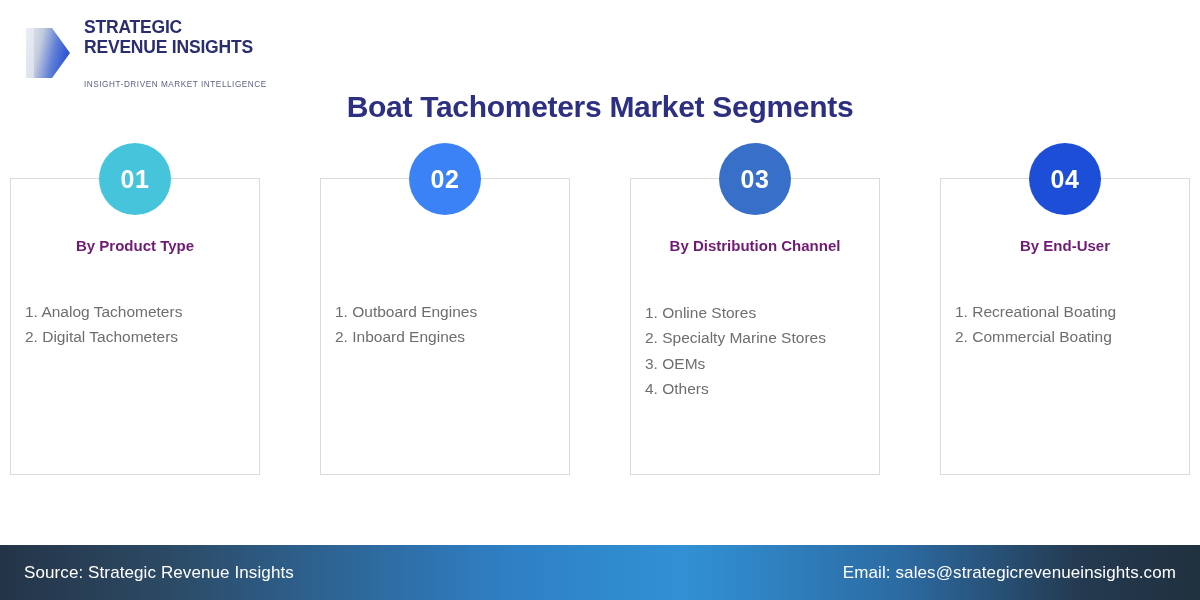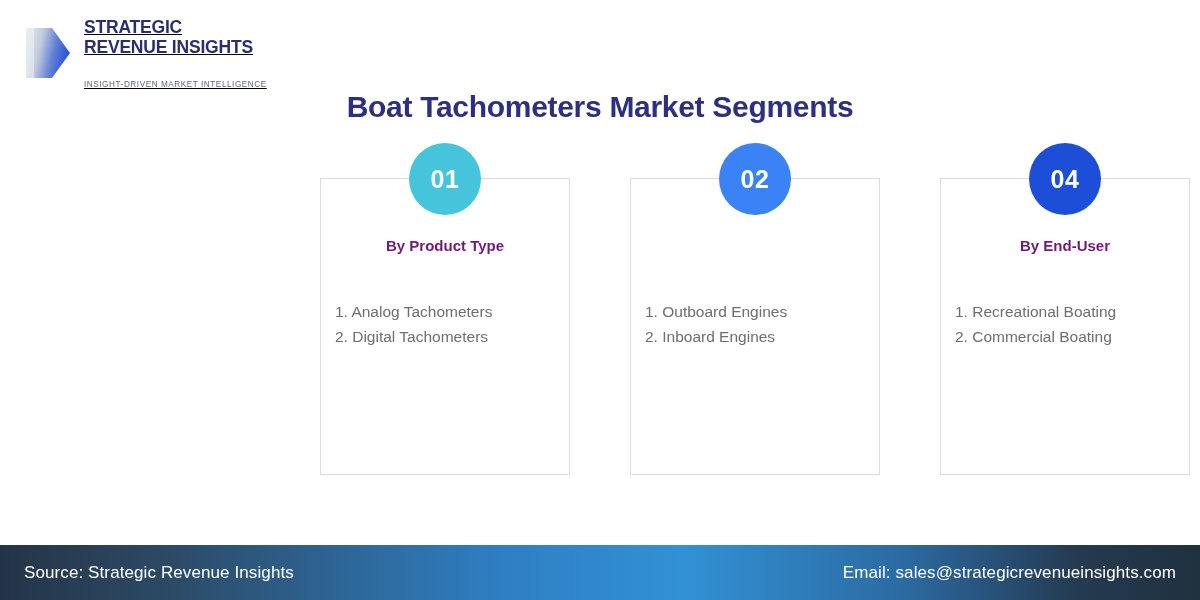--- a/index.html
+++ b/index.html
@@ -17,21 +17,20 @@
   }
 
   
   #logo-block {
     position: absolute;
     left: 22px;
     top: 16px;
     display: flex;
     align-items: center;
     gap: 10px;
-    text-decoration: underline;
   }
 
   #logo-mark {
     width: 52px;
     height: 60px;
     flex: none;
   }
 
   #logo-text-block {
     padding-top: 2px;
@@ -190,20 +189,30 @@
       </ul>
     </div>
     <div class="segment-card">
       <div class="card-badge" style="background: #3b82f6;">02</div>
       <ul class="card-list single-line-title">
         <li>1. Outboard Engines</li>
         <li>2. Inboard Engines</li>
       </ul>
     </div>
     <div class="segment-card">
+      <div class="card-badge" style="background: rgb(55, 111, 201);">03</div>
+      <div class="card-title">By Distribution Channel</div>
+      <ul class="card-list double-line-title">
+        <li>1. Online Stores</li>
+        <li>2. Specialty Marine Stores</li>
+        <li>3. OEMs</li>
+        <li>4. Others</li>
+      </ul>
+    </div>
+    <div class="segment-card">
       <div class="card-badge" style="background: #1d4ed8;">04</div>
       <div class="card-title">By End-User</div>
       <ul class="card-list single-line-title">
         <li>1. Recreational Boating</li>
         <li>2. Commercial Boating</li>
       </ul>
     </div>
   </div>
 
 <div id="footer-bar">

